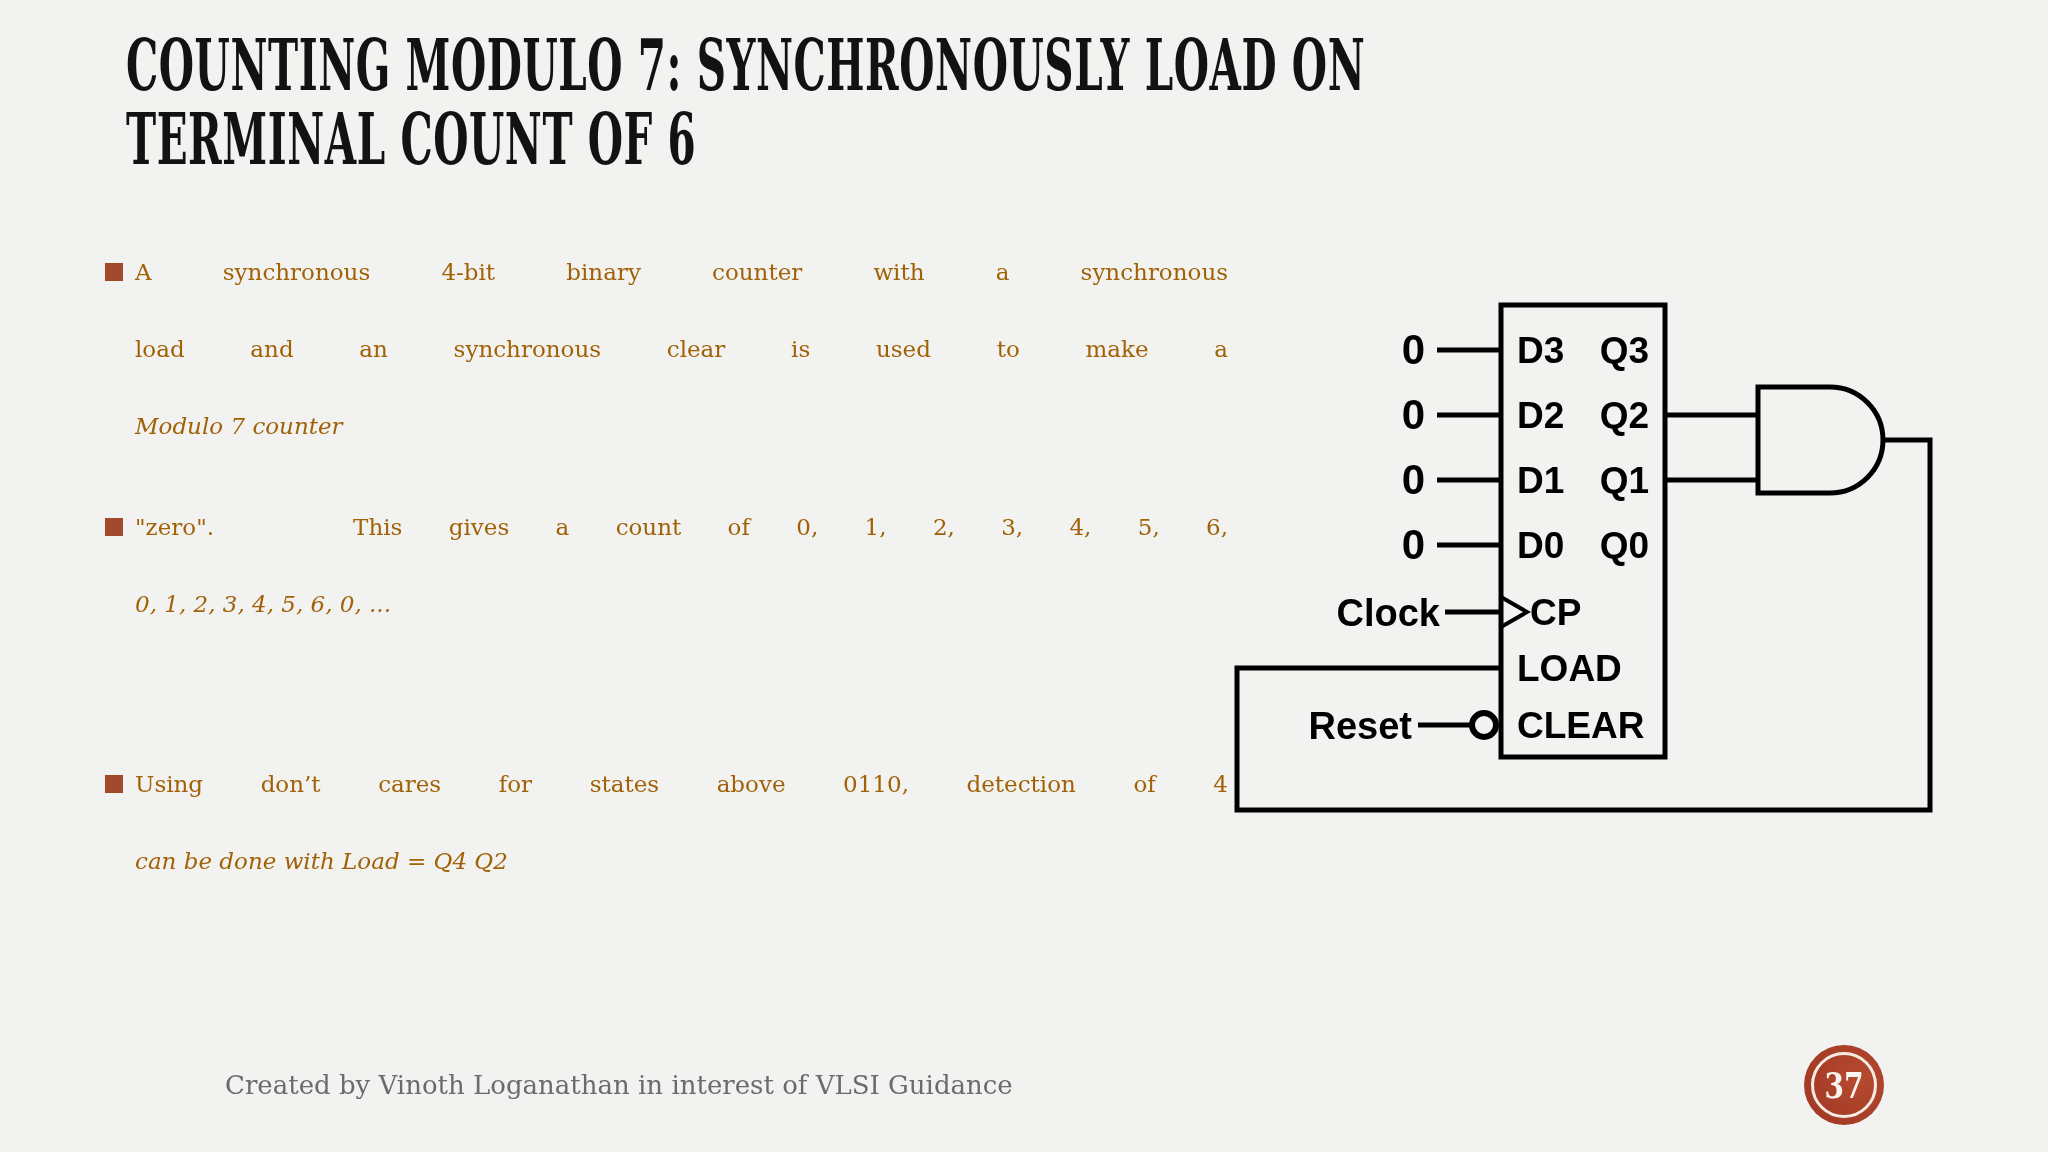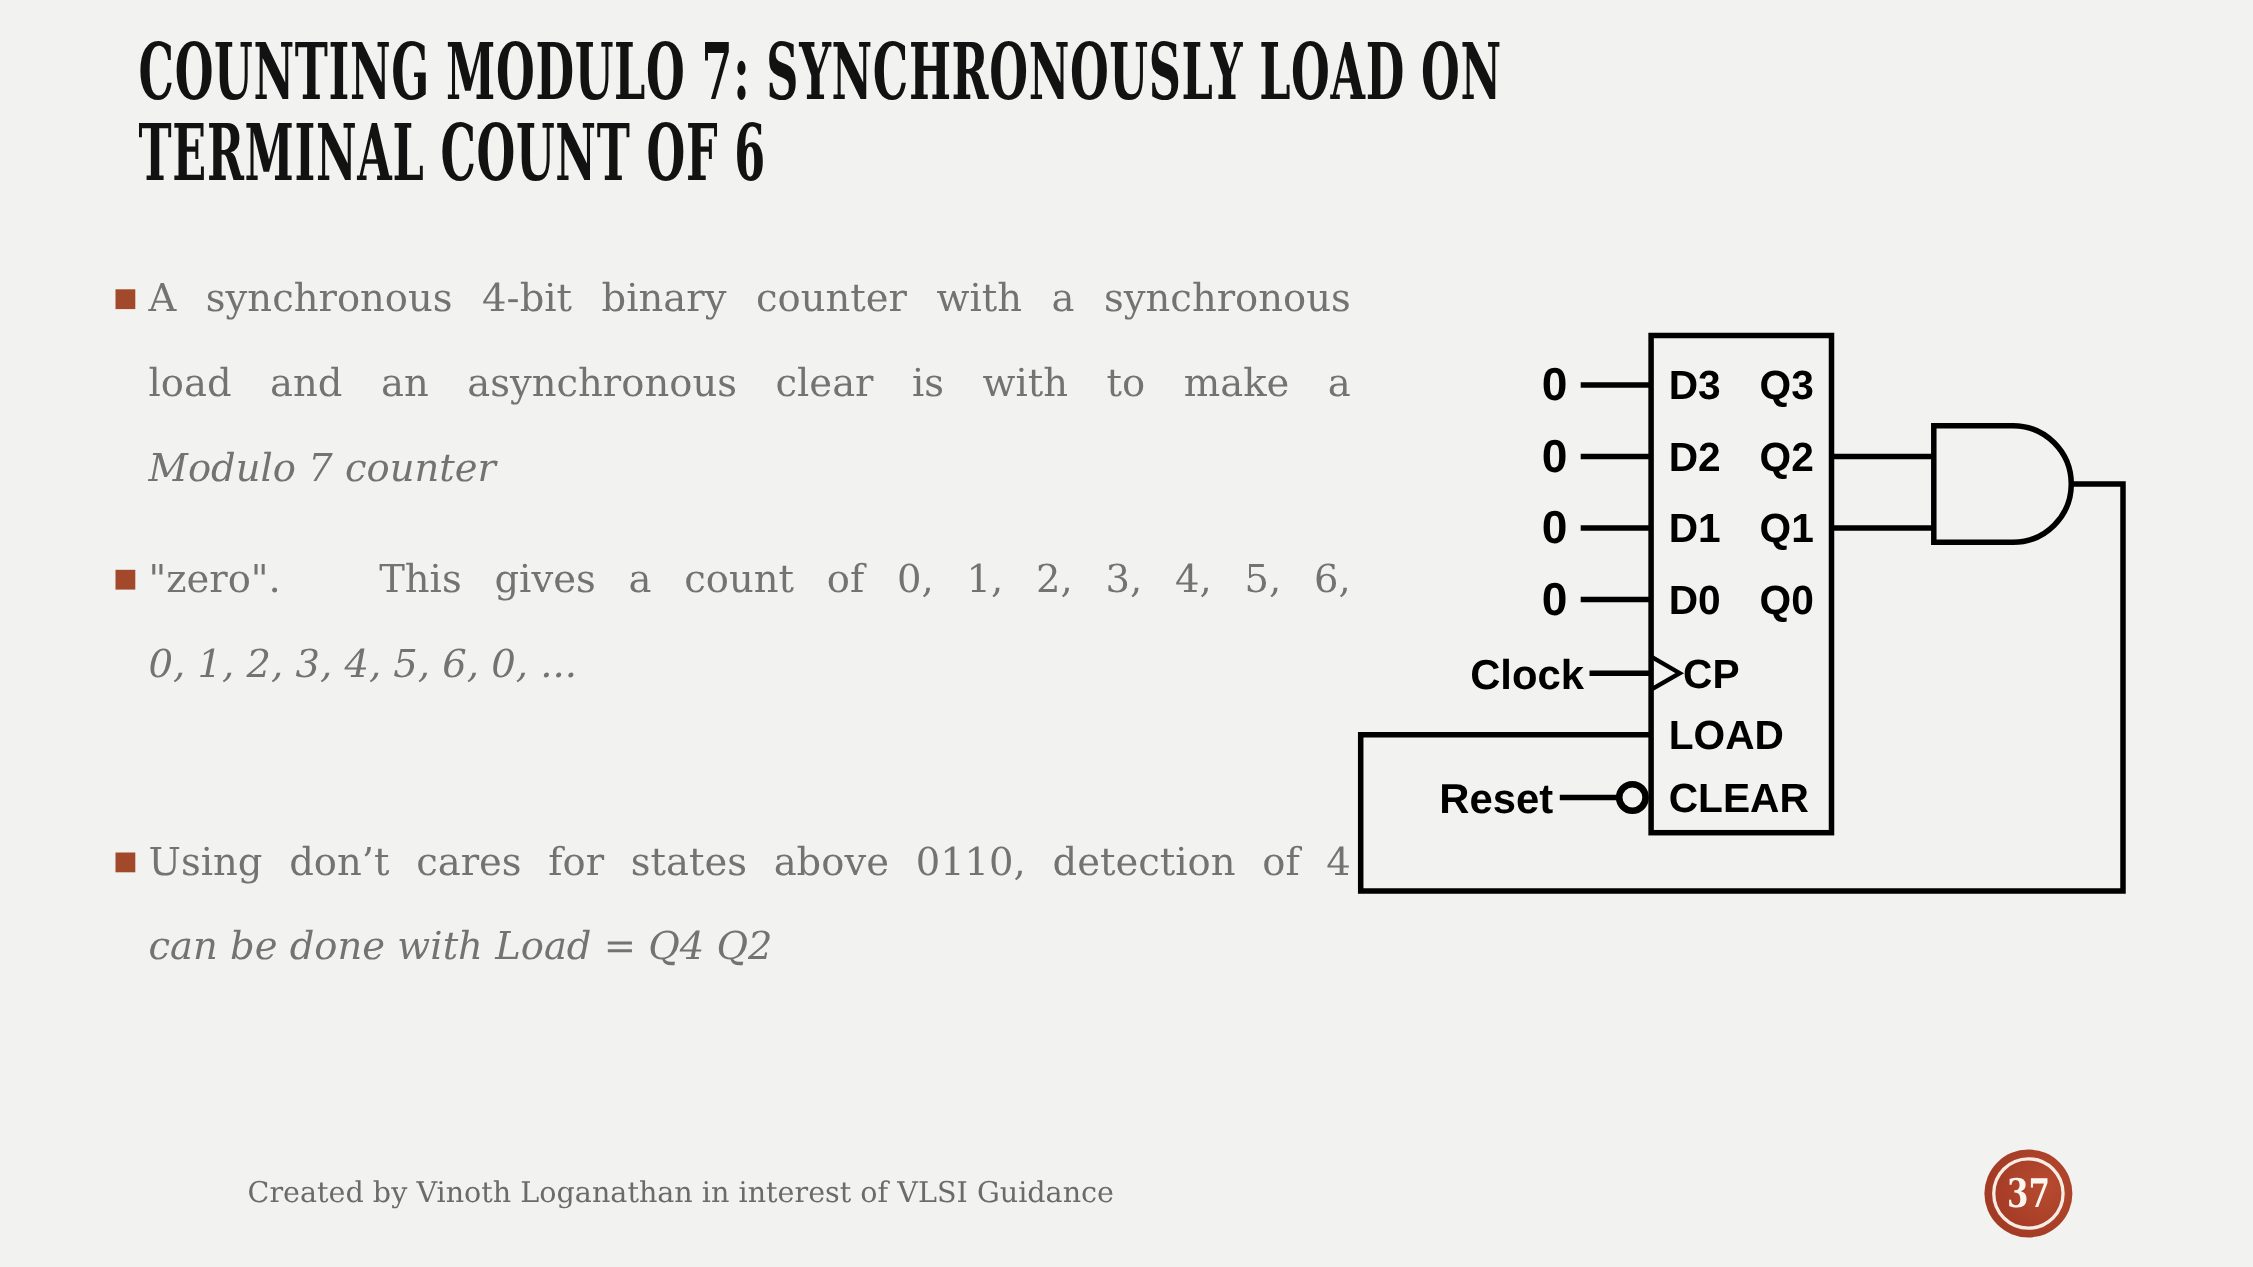--- a/index.html
+++ b/index.html
@@ -28,22 +28,22 @@
 
   
   .bullets{position:absolute;left:105px;top:0;width:1123px;}
   .bullet{position:absolute;left:0;width:1123px;padding-left:30px;box-sizing:border-box;}
   .bullet .marker{
     position:absolute;left:0;top:29px;
     width:18px;height:18px;background:#a2492c;
   }
   .bullet .line{
     font-family:"DejaVu Serif", serif;
-    font-size:35px;line-height:77px;
-    color:#737373;
+    font-size:23px;line-height:77px;
+    color:#a16207;
     text-align:justify;text-align-last:justify;
     width:1093px;
   }
   .bullet .line.last{text-align:left;text-align-last:left;font-style:italic;}
 
   
   svg text{
     font-family:"Liberation Sans", sans-serif;
     font-weight:bold;fill:#000;
   }
@@ -88,21 +88,21 @@
 
   <div class="title">
     <div class="tline">COUNTING MODULO 7: SYNCHRONOUSLY LOAD ON</div>
     <div class="tline">TERMINAL COUNT OF 6</div>
   </div>
 
   <div class="bullets" id="bullets">
       <div class="bullet" style="top: 234px;">
         <span class="marker"></span>
         <div class="line">A synchronous 4-bit binary counter with a synchronous</div>
-        <div class="line">load and an asynchronous clear is with to make a</div>
+        <div class="line">load and an synchronous clear is used to make a</div>
         <div class="line last">Modulo 7 counter</div>
       </div>
       <div class="bullet" style="top: 489px;">
         <span class="marker"></span>
         <div class="line">"zero".&nbsp;&nbsp; This gives a count of 0, 1, 2, 3, 4, 5, 6,</div>
         <div class="line last">0, 1, 2, 3, 4, 5, 6, 0, ...</div>
       </div>
       <div class="bullet" style="top: 746px;">
         <span class="marker"></span>
         <div class="line">Using don’t cares for states above 0110, detection of 4</div>

